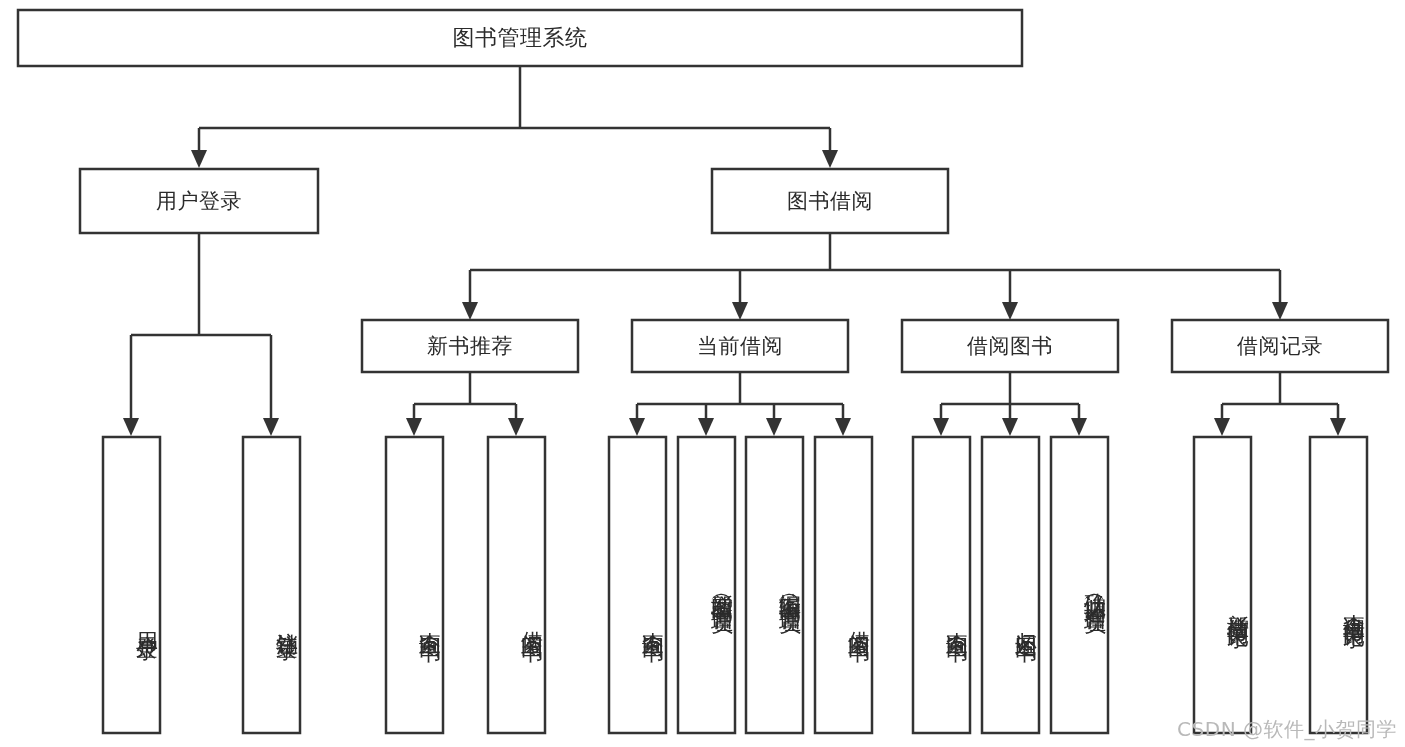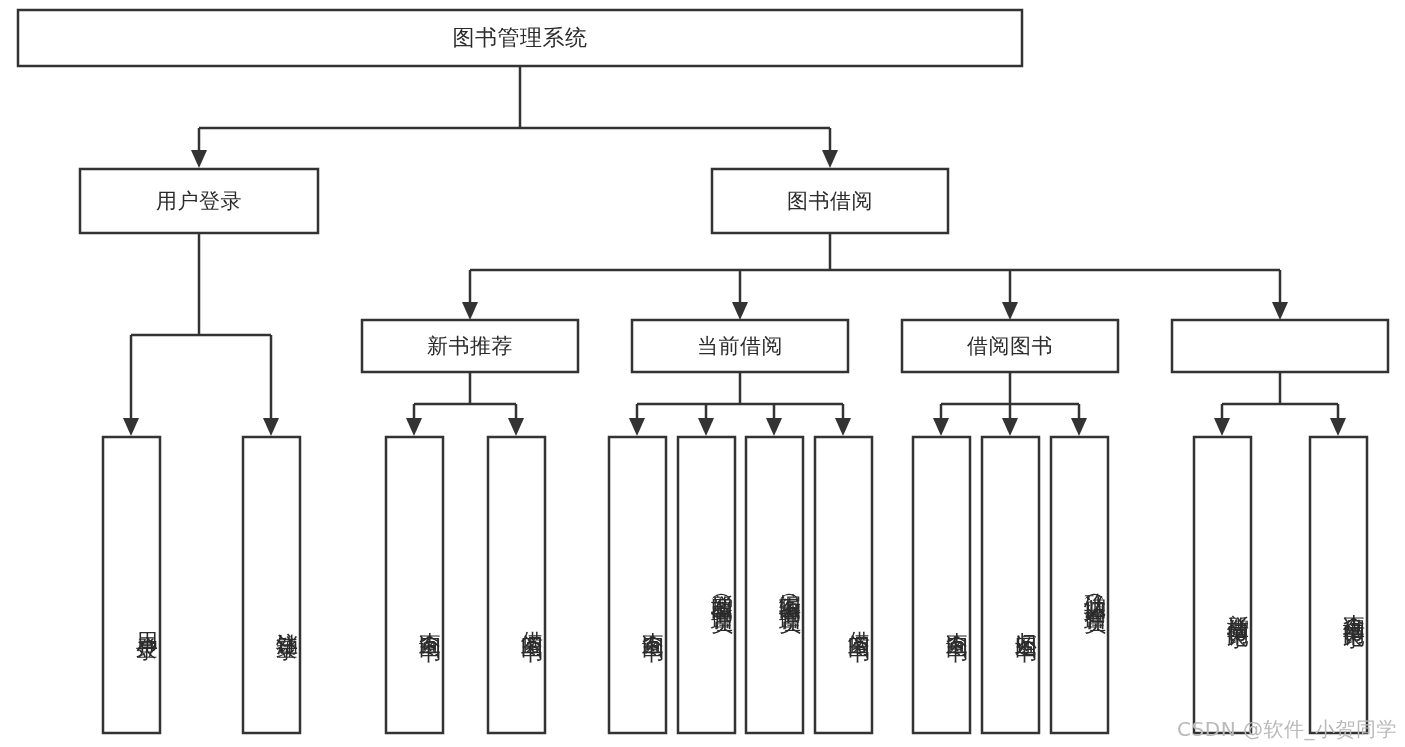--- a/index.html
+++ b/index.html
@@ -178,20 +178,21 @@
   </svg>
 
   <div class="node-label label-title" style="left:18px; top:10px; width:1004px; height:56px;">图书管理系统</div>
 
   <div class="node-label label-h" style="left:80px; top:169px; width:238px; height:64px;">用户登录</div>
   <div class="node-label label-h" style="left:712px; top:169px; width:236px; height:64px;">图书借阅</div>
 
   <div class="node-label label-h" style="left:362px; top:320px; width:216px; height:52px;">新书推荐</div>
   <div class="node-label label-h" style="left:632px; top:320px; width:216px; height:52px;">当前借阅</div>
   <div class="node-label label-h" style="left:902px; top:320px; width:216px; height:52px;">借阅图书</div>
+  <div class="node-label label-h" style="left:1172px; top:320px; width:216px; height:52px;">借阅记录</div>
 
   <div class="node-label label-v" style="left:103px; top:500px; width:57px; height:233px;">用户登录</div>
   <div class="node-label label-v" style="left:243px; top:500px; width:57px; height:233px;">注销登录</div>
 
   <div class="node-label label-v" style="left:386px; top:500px; width:57px; height:233px;">查询图书</div>
   <div class="node-label label-v" style="left:488px; top:500px; width:57px; height:233px;">借阅图书</div>
 
   <div class="node-label label-v" style="left:609px; top:500px; width:57px; height:233px;">查询图书</div>
   <div class="node-label label-v" style="left:678px; top:437px; width:57px; height:296px;">新增图书（管理员）</div>
   <div class="node-label label-v" style="left:746px; top:437px; width:57px; height:296px;">编辑图书（管理员）</div>

